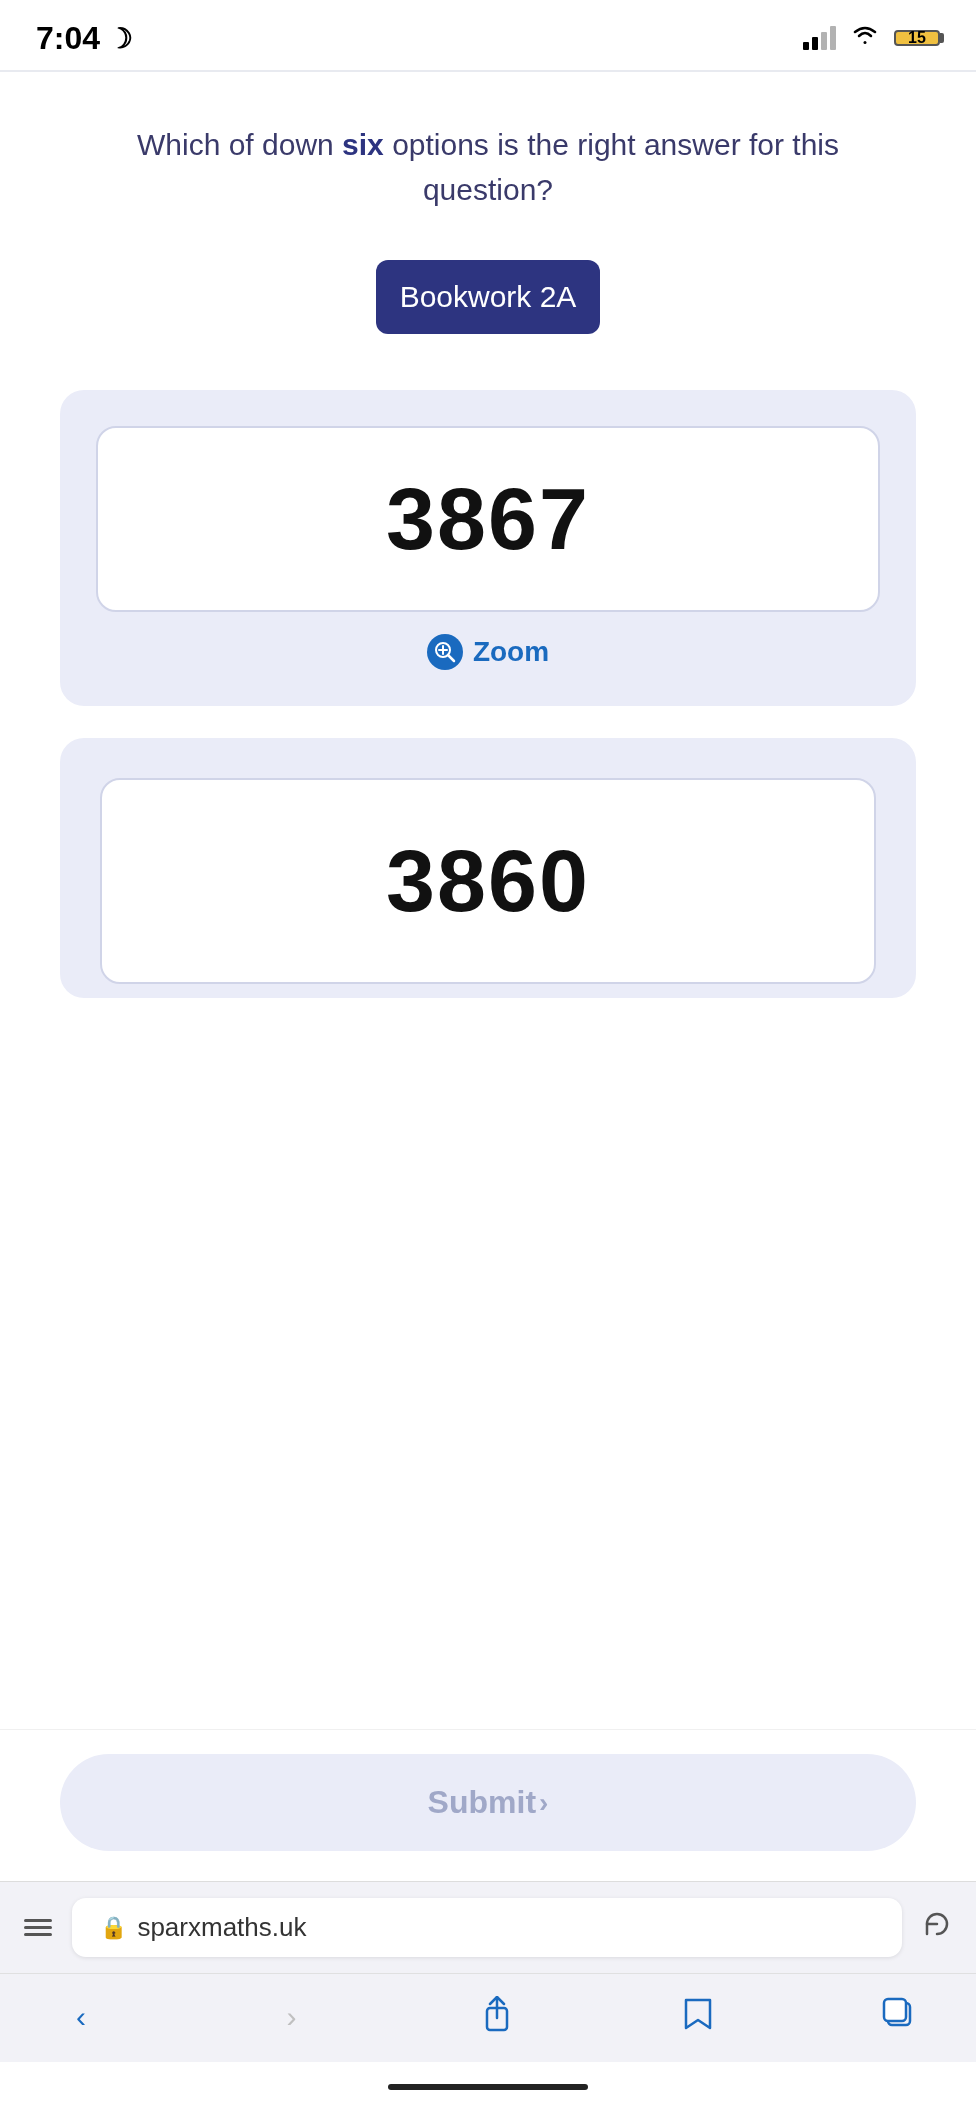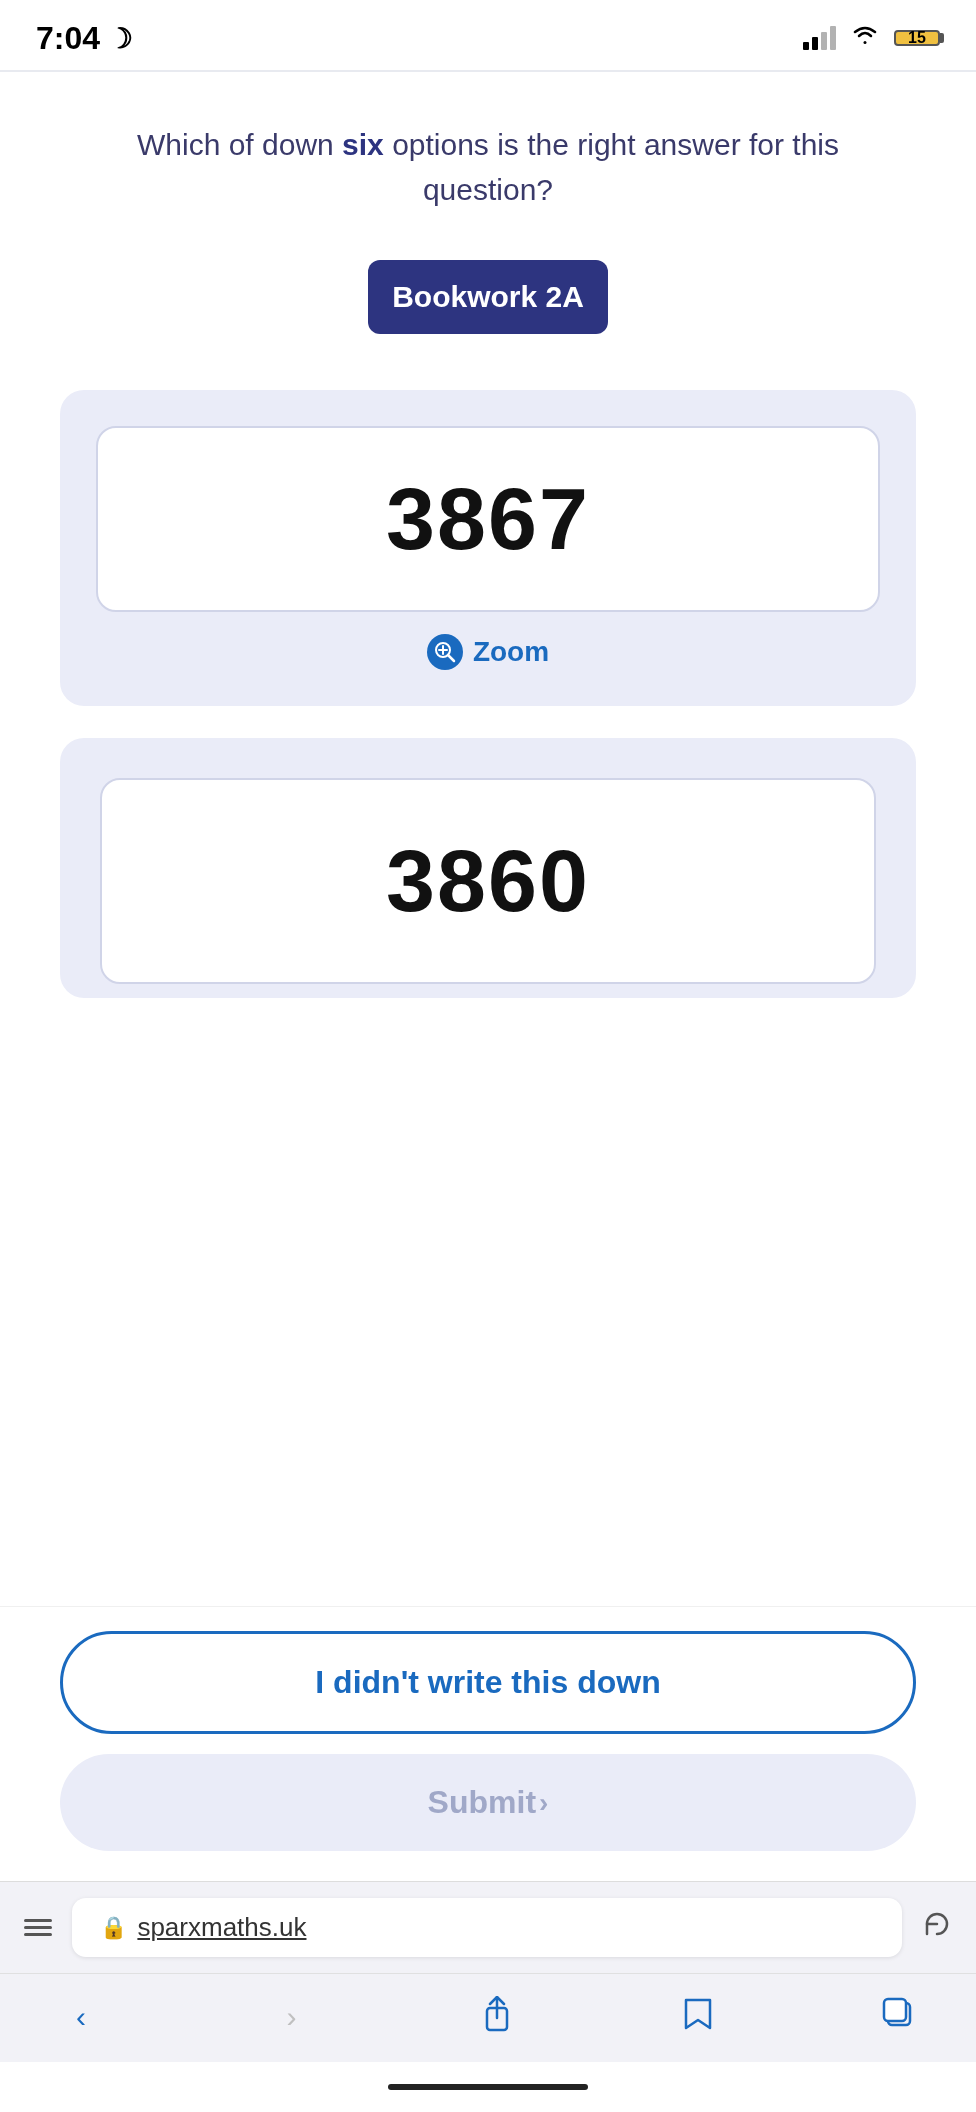--- a/index.html
+++ b/index.html
@@ -135,21 +135,21 @@
 
     .page-subtitle .highlight {
       font-weight: 800;
       color: #2d3480;
     }
 
     .bookwork-badge {
       background: #2d3480;
       color: #ffffff;
       font-size: 30px;
-      font-weight: 700;
+      font-weight: 400;
       padding: 20px 24px;
       border-radius: 12px;
       margin-bottom: 56px;
       text-align: center;
     }
 
     
     .answer-card-container {
       width: 100%;
       max-width: 860px;
@@ -323,21 +323,20 @@
     }
 
     .lock-icon {
       font-size: 22px;
       color: #555;
     }
 
     .url-text {
       font-size: 26px;
       color: #333;
-      text-decoration: underline;
     }
 
     .refresh-icon {
       font-size: 28px;
       color: #555;
       cursor: pointer;
     }
 
     
     .bottom-nav {
@@ -453,21 +452,20 @@
 
   <div class="answer-card-container-partial">
     <div class="answer-card-partial">
       <span class="answer-number">3860</span>
     </div>
   </div>
 
 </div>
 
 <div class="bottom-actions">
-  <button class="didnt-write-btn">I didn't write this down</button>
   <button class="submit-btn">
     <span>Submit</span>
     <span class="submit-chevron">›</span>
   </button>
 </div>
 
 <div class="browser-bar">
   <div class="browser-tabs-icon">
     <span></span>
     <span></span>

